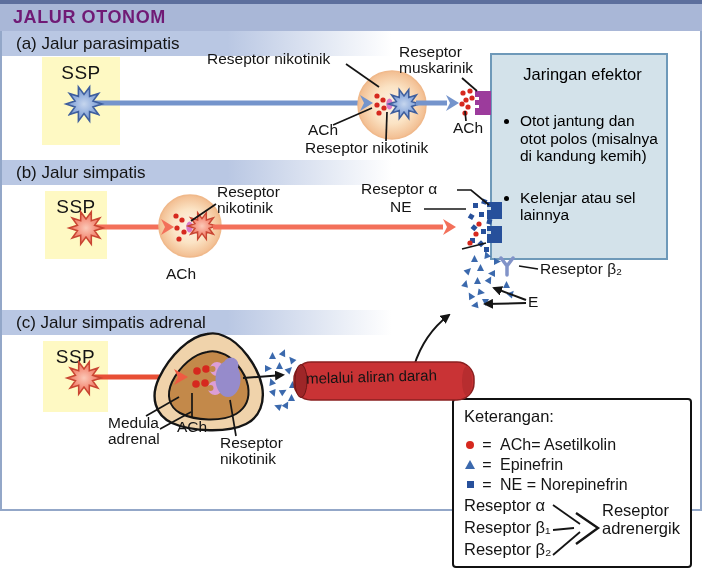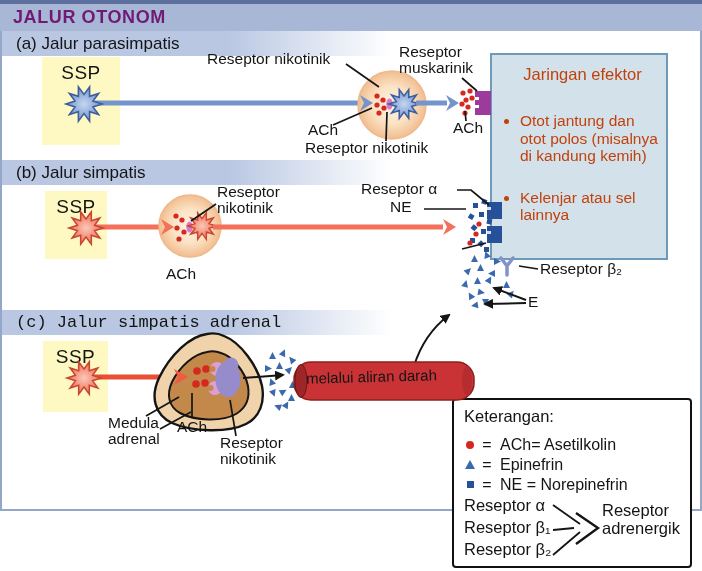--- a/index.html
+++ b/index.html
@@ -8,31 +8,31 @@
 
   .panel { position:absolute; left:0; top:0; width:702px; height:511px; border:2px solid #93a7c8; z-index:5; background:#fff; }
 
   .header { position:absolute; top:0; left:0; width:702px; height:31px; background:#a9b7d7;
             border-top:4px solid #5d6f9d; display:flex; align-items:center; padding-left:13px;
             font-weight:bold; font-size:18px; letter-spacing:.6px; color:#701a75; z-index:10; }
 
   .bar { position:absolute; left:2px; width:410px; height:25px; display:flex; align-items:center;
          padding-left:14px; font-size:17px; color:#141414; z-index:10;
          background:linear-gradient(to right,#b9c7e3 0%, #b9c7e3 55%, rgba(185,199,227,0) 95%); }
-  .bar-a { top:31px; } .bar-b { top:160px; } .bar-c { top:310px;font-family:Liberation Mono, monospace; }
+  .bar-a { top:31px; } .bar-b { top:160px; } .bar-c { top:310px; }
 
   .ssp-box { position:absolute; background:#fef9c3; z-index:10; font-size:19px; color:#141414;
              text-align:center; padding-top:5px; letter-spacing:.5px; }
   .ssp-a { left:42px; top:57px;  width:78px; height:88px; }
   .ssp-b { left:45px; top:191px; width:62px; height:68px; }
   .ssp-c { left:43px; top:341px; width:65px; height:71px; }
 
   .effector-box { position:absolute; left:490px; top:53px; width:178px; height:207px;
                   background:#d3e2ea; border:2px solid #6e99b9; z-index:10;
-                  padding:10px 6px 0 13px; color:#c2410c; }
+                  padding:10px 6px 0 13px; color:#000000; }
   .effector-title { font-size:16.5px; text-align:center; margin-bottom:28px; }
   .effector-box ul { padding-left:15px; font-size:15.5px; line-height:17.5px; }
   .effector-box li { margin-bottom:24px; }
 
   .legend-box { position:absolute; left:452px; top:398px; width:240px; height:170px; background:#fff;
                 border:2.5px solid #111; border-radius:4px; z-index:10; padding:7px 0 0 10px;
                 color:#141414; }
   .legend-title { font-size:16.5px; margin-bottom:9px; }
   .legend-row { display:flex; align-items:center; height:19px; margin-bottom:1px; font-size:16px; }
   .sym { width:12px; display:flex; justify-content:center; margin-right:4px; }

